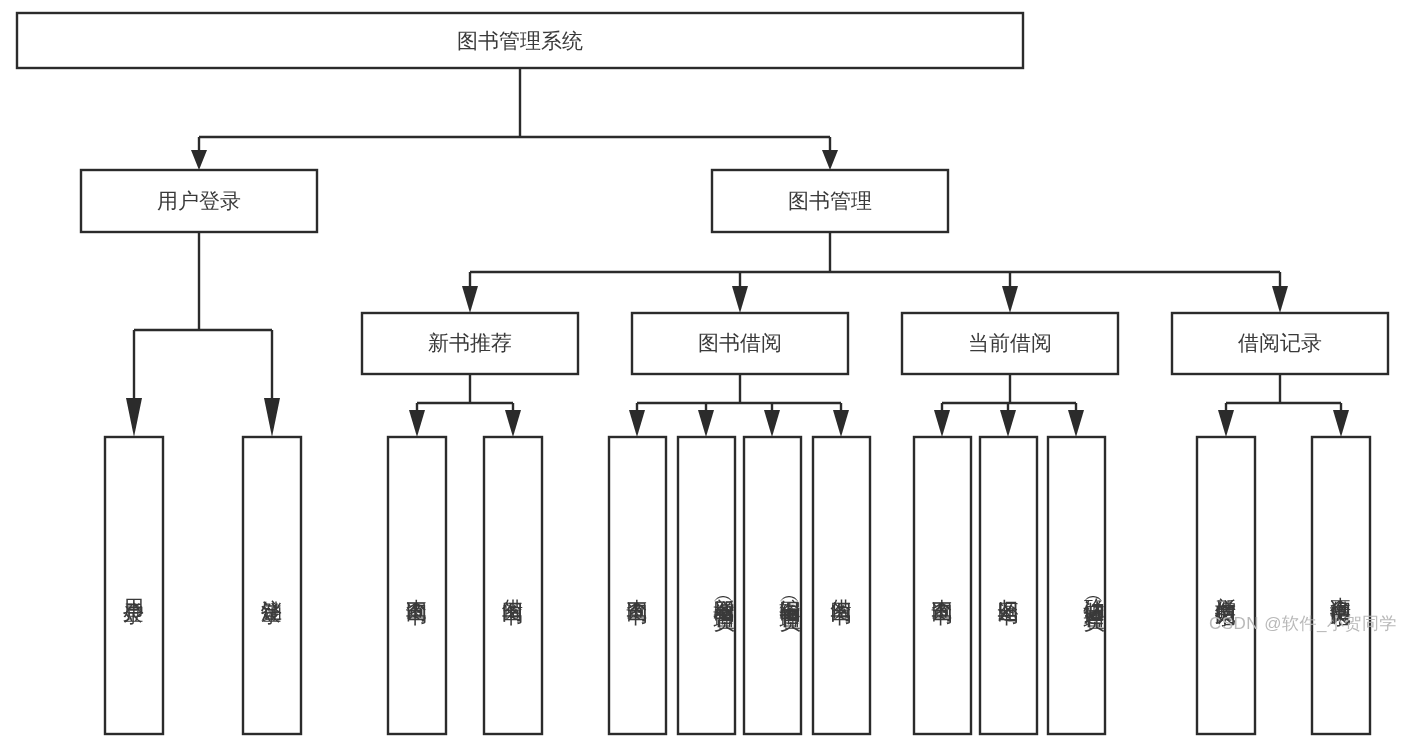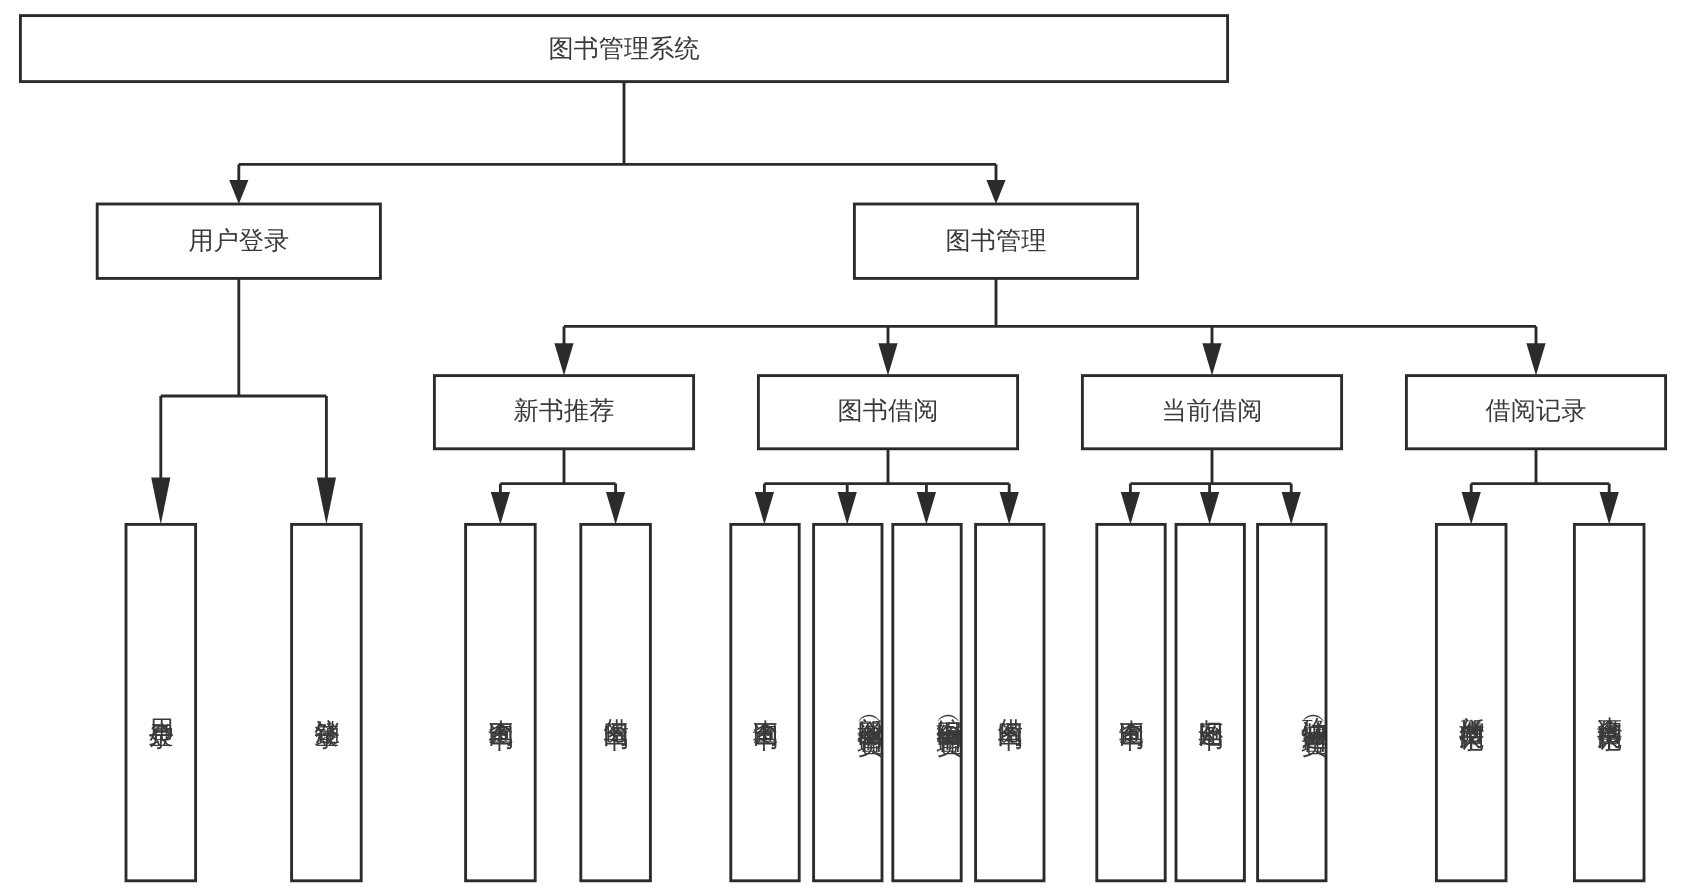--- a/index.html
+++ b/index.html
@@ -215,14 +215,15 @@
   <div class="vlabel" style="left:914px; top:437px; width:57px; height:297px; display:flex; align-items:center; justify-content:center;">查询图书</div>
 
   <div class="vlabel" style="left:980px; top:437px; width:57px; height:297px; display:flex; align-items:center; justify-content:center;">归还图书</div>
 
   <div class="vlabel" style="left:1048px; top:445px; width:57px; height:289px; display:flex; align-items:flex-start; justify-content:center;">确认归还（管理员）</div>
 
   <div class="vlabel" style="left:1197px; top:437px; width:58px; height:297px; display:flex; align-items:center; justify-content:center;">新增借阅记录</div>
 
   <div class="vlabel" style="left:1312px; top:437px; width:58px; height:297px; display:flex; align-items:center; justify-content:center;">查询借阅记录</div>
 
+  <div id="watermark">CSDN @软件_小贺同学</div>
 
 </div>
 
 </body></html>

